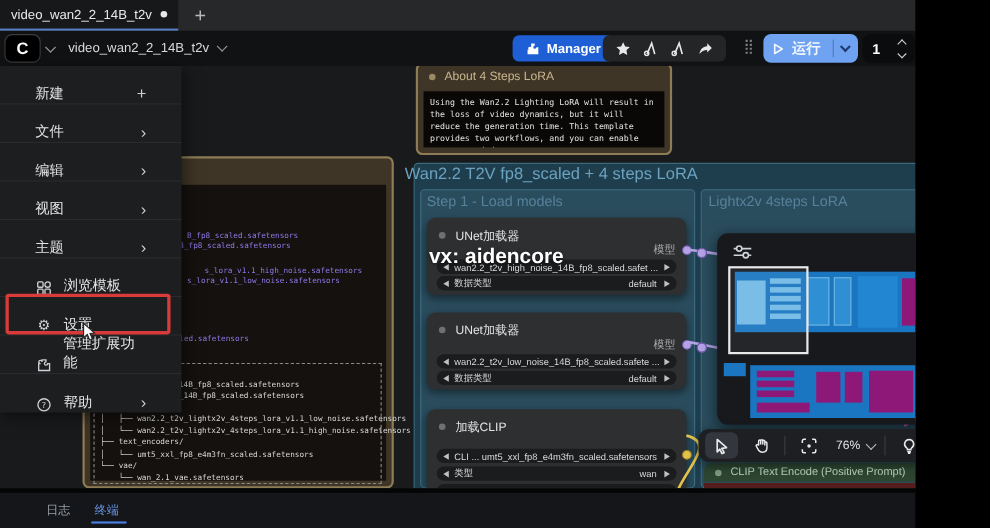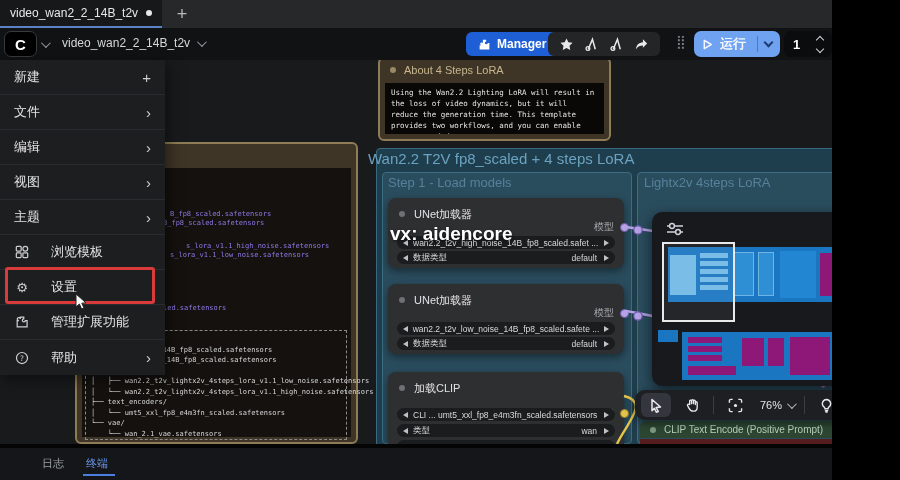--- a/index.html
+++ b/index.html
@@ -98,21 +98,21 @@
 
   
   .zoombar { position:absolute; left:635px; top:330px; width:255px; height:30px; background:#1d1f22; border-radius:10px; box-shadow:0 3px 10px rgba(0,0,0,.5); display:flex; align-items:center; padding:0 6px; gap:6px; z-index:9; }
   .zb-btn { width:30px; height:24px; border-radius:6px; display:flex; align-items:center; justify-content:center; }
   .zb-sel { background:#33363c; }
   .zb-div { width:1px; height:18px; background:#3a3d42; }
   .zoom-label { color:#e4e5e7; font-size:11px; display:flex; align-items:center; gap:5px; padding:0 4px; }
 
   
   .menu { position:absolute; left:0; top:60px; width:165px; height:315px; background:#1d1e20; box-shadow:2px 4px 14px rgba(0,0,0,.5); z-index:20; }
-  .menu-item { height:35px; display:flex; align-items:center; padding:0 14px; gap:21px; border-bottom:1px solid #2a2b2e; color:#e4e4e6; font-size:13px; }
+  .menu-item { height:35px; display:flex; align-items:flex-end; padding:0 32px; gap:10px; border-bottom:1px solid #2a2b2e; color:#e4e4e6; font-size:13px; }
   .mi-acc { margin-left:auto; color:#cfcfd2; font-size:15px; }
   .mi-icon { width:16px; display:flex; justify-content:center; color:#cfcfd2; font-size:13px; }
   .red-box { position:absolute; left:5px; top:267px; width:150px; height:37px; border:3px solid #d93a3a; border-radius:3px; z-index:22; }
   .cursor { position:absolute; left:74px; top:293px; z-index:23; }
 
   
   .bottompanel { position:absolute; left:0; top:444px; width:900px; height:36px; background:#141619; border-top:4px solid #050506; z-index:25; }
   .bp-tab { position:absolute; top:8px; font-size:11px; }
   .bp-log { left:42px; color:#9aa0a6; }
   .bp-term { left:86px; color:#6a97e8; }
@@ -260,21 +260,21 @@
 
     <div class="node" style="left:388px; top:224px; height:70px;">
       <div class="node-header">
         <span class="node-hdot"></span>
         <span class="node-title">UNet加载器</span>
       </div>
       <div class="out-row" style="top:22px; right:-5px;">
         <span class="out-label">模型</span>
         <span class="out-dot dot-purple"></span>
       </div>
-      <div class="pill" style="top:38px;justify-content:center;">
+      <div class="pill" style="top:38px;">
           <span class="arr-l"></span>
           <span>wan2.2_t2v_low_noise_14B_fp8_scaled.safete ...</span>
           <span class="arr-r"></span>
         </div>
       <div class="pill" style="top:53px;">
           <span class="arr-l"></span>
           <span>数据类型</span>
           <span class="val">default</span>
           <span class="arr-r"></span>
         </div>

